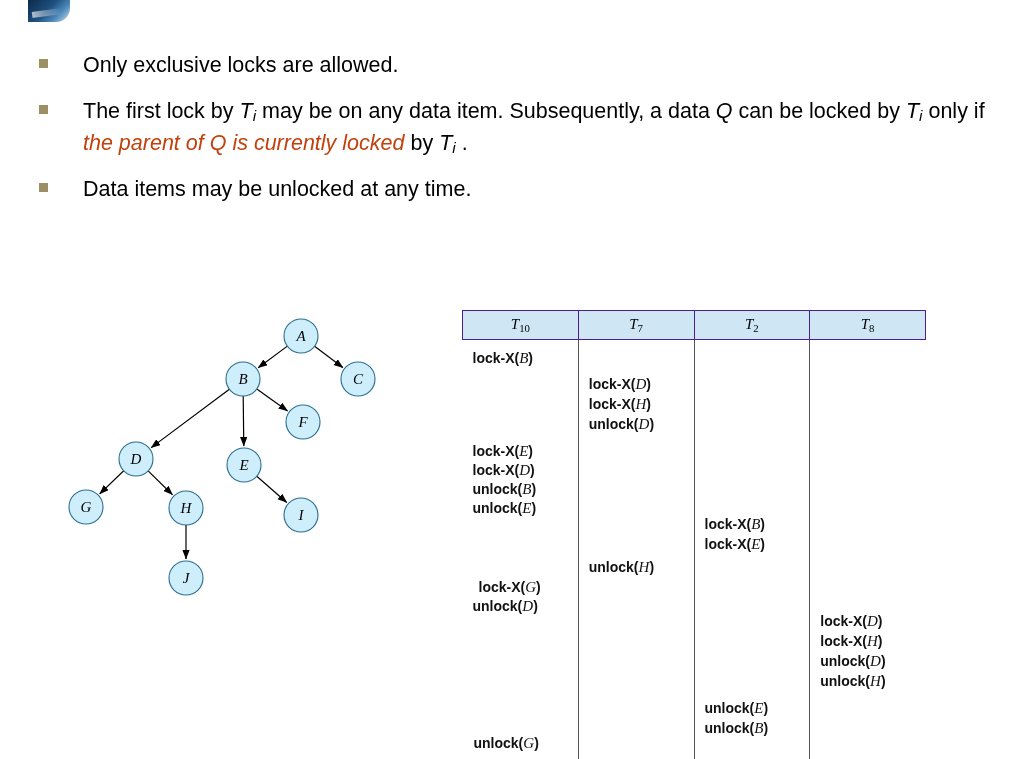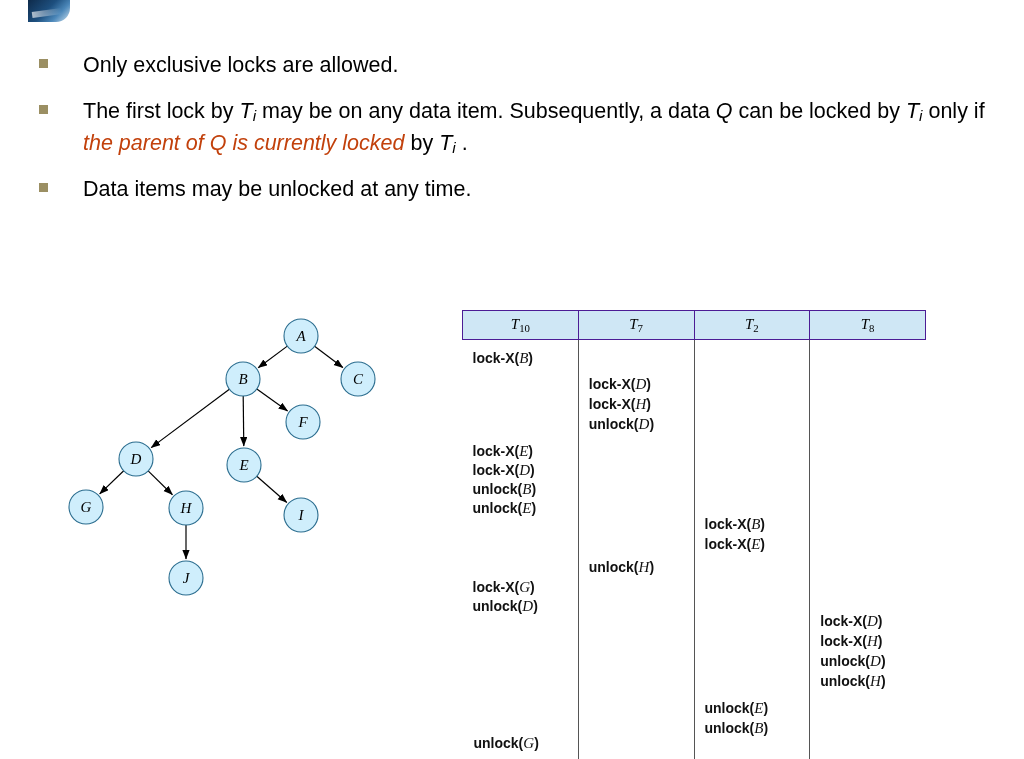--- a/index.html
+++ b/index.html
@@ -226,21 +226,21 @@
     </thead>
     <tbody>
       <tr id="sched-body">
           <td class="first">
             <div class="cell-inner">
               <div class="op" style="top: 10px; left: 10px;"><span class="opname">lock-X(</span><span class="arg">B</span><span class="opname">)</span></div>
               <div class="op" style="top: 103px; left: 10px;"><span class="opname">lock-X(</span><span class="arg">E</span><span class="opname">)</span></div>
               <div class="op" style="top: 122px; left: 10px;"><span class="opname">lock-X(</span><span class="arg">D</span><span class="opname">)</span></div>
               <div class="op" style="top: 141px; left: 10px;"><span class="opname">unlock(</span><span class="arg">B</span><span class="opname">)</span></div>
               <div class="op" style="top: 160px; left: 10px;"><span class="opname">unlock(</span><span class="arg">E</span><span class="opname">)</span></div>
-              <div class="op" style="top: 239px; left: 10px;"><span class="opname">lock-X(</span><span class="arg">G</span><span class="opname">)</span></div>
+              <div class="op" style="top: 239px; left: 16px;"><span class="opname">lock-X(</span><span class="arg">G</span><span class="opname">)</span></div>
               <div class="op" style="top: 258px; left: 10px;"><span class="opname">unlock(</span><span class="arg">D</span><span class="opname">)</span></div>
               <div class="op" style="top: 395px; left: 11px;"><span class="opname">unlock(</span><span class="arg">G</span><span class="opname">)</span></div>
             </div>
           </td>
           <td>
             <div class="cell-inner">
               <div class="op" style="top: 36px; left: 10px;"><span class="opname">lock-X(</span><span class="arg">D</span><span class="opname">)</span></div>
               <div class="op" style="top: 56px; left: 10px;"><span class="opname">lock-X(</span><span class="arg">H</span><span class="opname">)</span></div>
               <div class="op" style="top: 76px; left: 10px;"><span class="opname">unlock(</span><span class="arg">D</span><span class="opname">)</span></div>
               <div class="op" style="top: 219px; left: 10px;"><span class="opname">unlock(</span><span class="arg">H</span><span class="opname">)</span></div>

